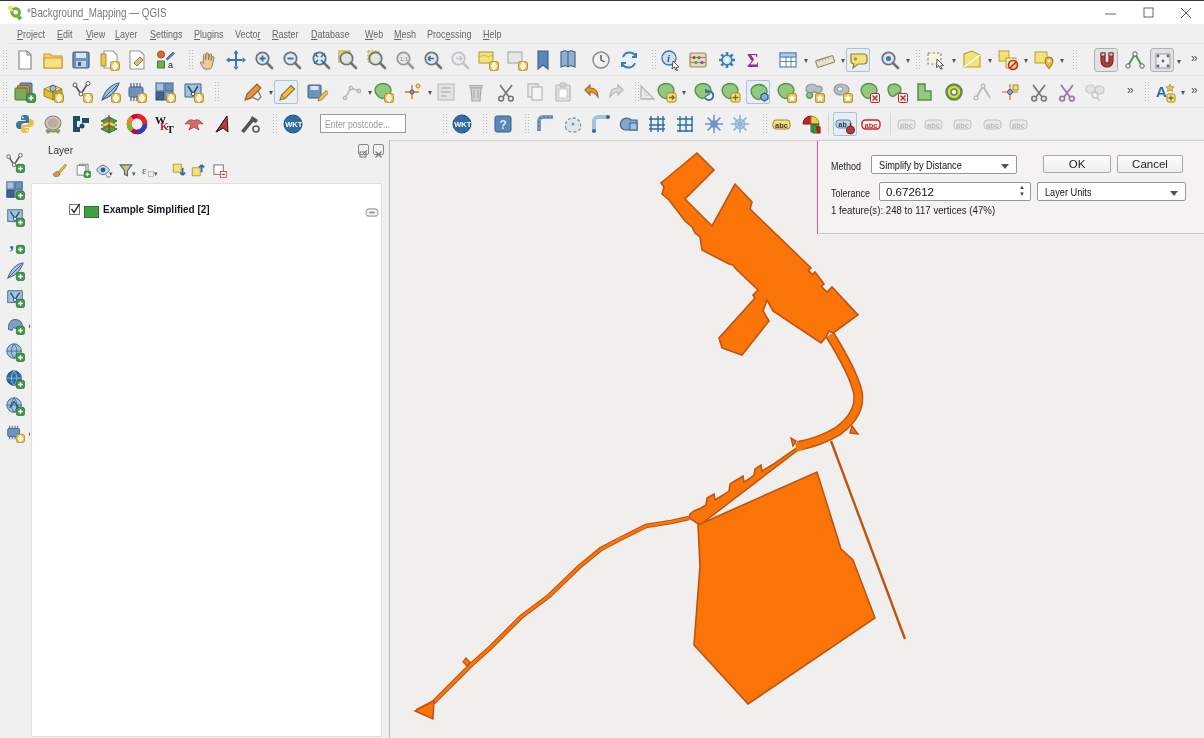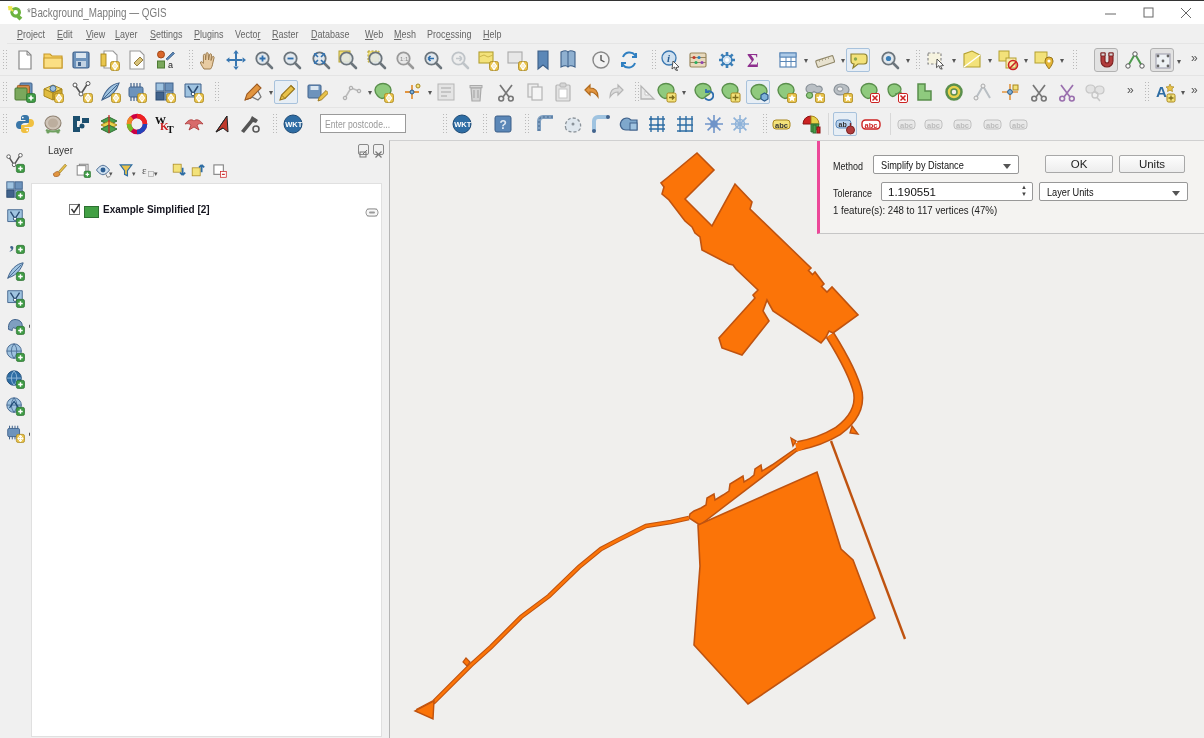--- a/index.html
+++ b/index.html
@@ -28,21 +28,21 @@
 .lpi{position:absolute;top:22px;width:16px;height:16px}
 .lpdd{position:absolute;top:30px;font-size:7px;color:#555}
 .ltree{position:absolute;left:1px;top:43px;width:351px;height:554px;background:#fff;border:1px solid #e0e0e0}
 .lrow{position:absolute;left:0;width:351px;height:16px}
 .lrow .cb{position:absolute;left:37px;top:2px;width:11px;height:11px;background:#fff;border:1px solid #777}
 .lrow .cb svg{position:absolute;left:-1px;top:-2px}
 .lrow .sw{position:absolute;left:52px;top:2px}
 .lrow .nm{position:absolute;left:71px;top:2px;font-size:10px;font-weight:bold;color:#15151f}
 .lrow .ind{position:absolute;left:333px;top:2px}
 .canvas{position:absolute;left:389px;top:140px;width:815px;height:598px;background:#f0efed;border-left:1px solid #b5b5b5;border-top:1px solid #d0d0d0}
-.dlg{position:absolute;left:427px;top:0px;width:388px;height:93px;background:#f4f3f1;border-left:3px solid #ec4899;border-bottom:1px solid #c6c6c6;font-size:11.5px}
+.dlg{position:absolute;left:427px;top:0px;width:388px;height:93px;background:#f4f3f1;border-left:1px solid #ec4899;border-bottom:1px solid #c6c6c6;font-size:11.5px}
 .lbl{font-size:11.5px;color:#222;transform:scaleX(.78);transform-origin:0 0;white-space:nowrap}
 .combo{position:absolute;height:19px;background:#fff;border:1px solid #989898;border-radius:2px}
 .combo span{position:absolute;left:7px;top:3px;font-size:11.5px;color:#111;transform:scaleX(.8);transform-origin:0 0;white-space:nowrap}
 .combo i{position:absolute;right:7px;top:8px;border-left:4px solid transparent;border-right:4px solid transparent;border-top:5px solid #555}
 .btn{position:absolute;height:18px;background:linear-gradient(#fdfdfd,#ededed);border:1px solid #a8a8a8;border-radius:2px;text-align:center;font-size:11.5px;color:#222;padding-top:2px}
 .spin{position:absolute;height:19px;background:#fff;border:1px solid #989898;border-radius:2px}
 .spin span{position:absolute;left:6px;top:3px;font-size:11.5px;color:#111}
 .spin i{position:absolute;right:3px;width:10px;height:8px;font-size:6px;color:#444;font-style:normal;text-align:center}
 .spin i.up{top:1px}.spin i.dn{bottom:1px}
 </style></head><body>
@@ -1002,24 +1002,24 @@
 <polygon points="307,12 324,29 295,58 316,79 322,85 345,43 362,61 360,68 421,127 418.5,129.5 422.5,133.5 425,131 434,143 431.5,145.5 437,151 442,146 468,174 443,192 439,190 436,196 431,202 383,170 377,159 373,170 379,180 352,214 332,207 329,197 365,157 363,154 368,149 346,128 343,124 339,123 312,109 310,96 305,92 302,86 295,80 279,59 272,53 274,46 271,42 277,37" fill="#fb7408" stroke="#bf5310" stroke-width="1.6"></polygon>
 <polygon points="308,384 427,331 451,408 463,419 485,477 358,563 304,504 310,425" fill="#fb7408" stroke="#bf5310" stroke-width="1.6"></polygon>
 </svg>
     <div class="dlg">
 <div style="position:absolute;left:13px;top:19px" class="lbl">Method</div>
 <div class="combo" style="left:53px;top:14px;width:146px">
         <span>Simplify by Distance</span>
         <i></i>
       </div>
 <div class="btn" style="left:225px;top:14px;width:68px">OK</div>
-<div class="btn" style="left:299px;top:14px;width:66px">Units</div>
+<div class="btn" style="left:299px;top:14px;width:66px">Cancel</div>
 <div style="position:absolute;left:13px;top:46px" class="lbl">Tolerance</div>
 <div class="spin" style="left:61px;top:41px;width:152px">
-        <span>1.190551</span>
+        <span>0.672612</span>
         <i class="up">▲</i>
         <i class="dn">▼</i>
       </div>
 <div class="combo" style="left:219px;top:41px;width:149px">
         <span>Layer Units</span>
         <i></i>
       </div>
 <div style="position:absolute;left:13px;top:63px;font-size:11.5px;color:#222;transform:scaleX(.84);transform-origin:0 0;white-space:nowrap">1 feature(s): 248 to 117 vertices (47%)</div>
 </div>
   </div>

